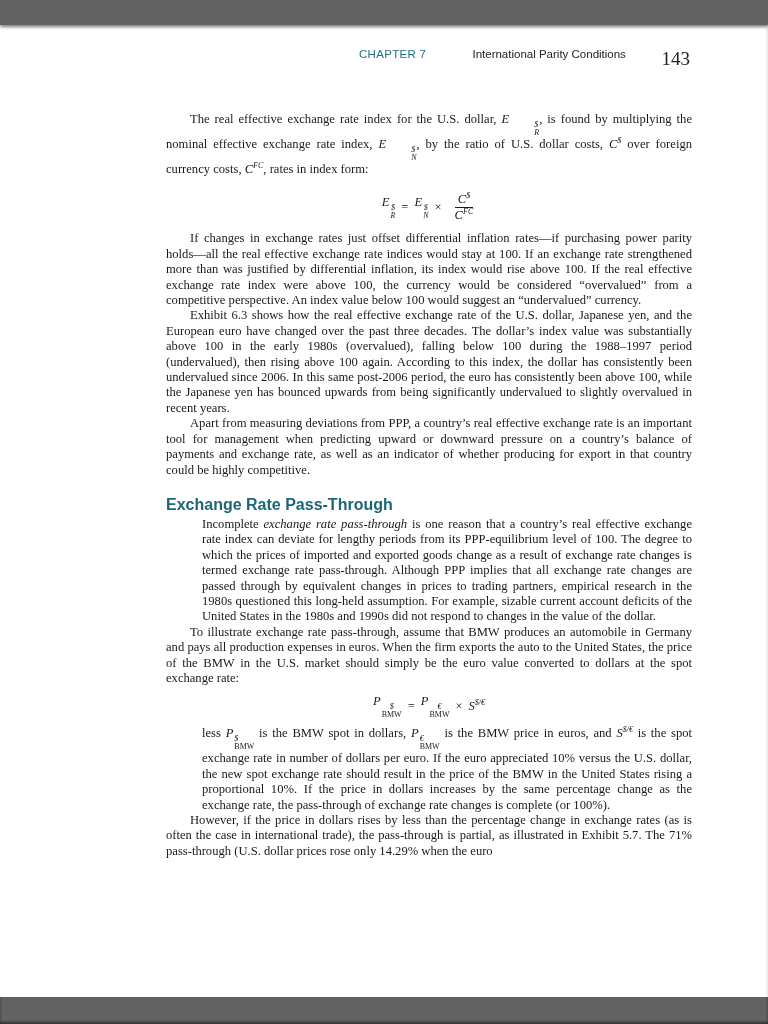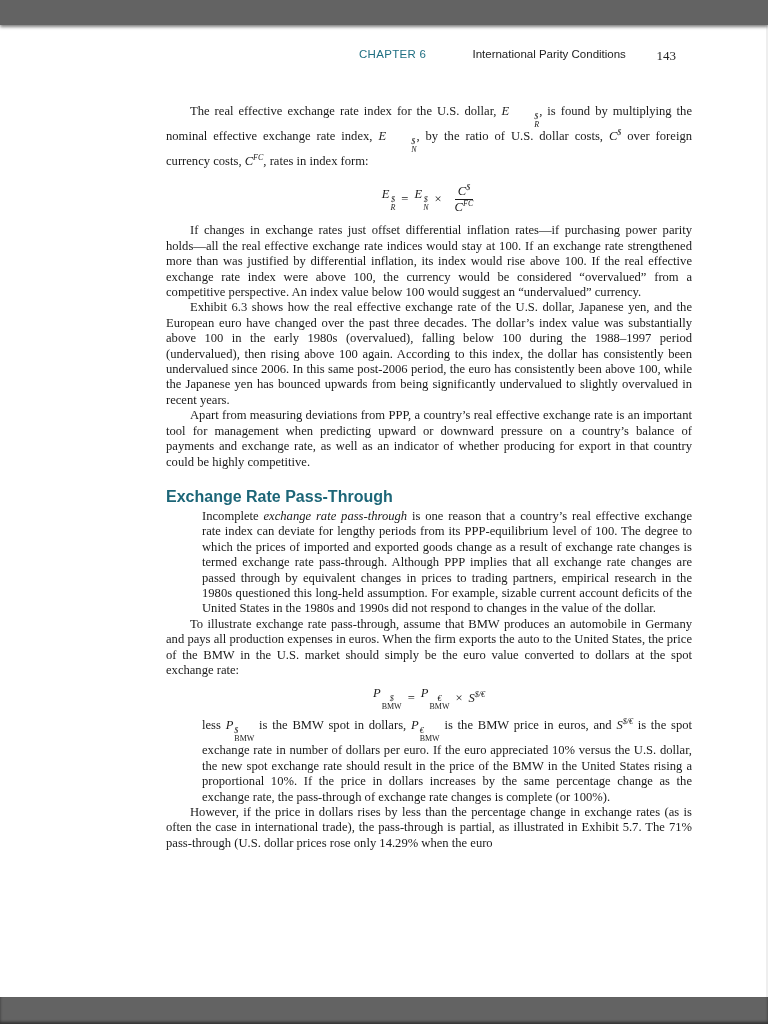--- a/index.html
+++ b/index.html
@@ -4,22 +4,22 @@
 <style>
   html, body { margin:0; padding:0; }
   body { width:768px; height:1024px; background:#636363; position:relative; overflow:hidden; }
   .topbar { position:absolute; left:0; top:0; width:768px; height:25px; background:#636363; box-shadow:0 2px 3px rgba(0,0,0,0.5); z-index:2; }
   .bottombar { position:absolute; left:0; top:997px; width:768px; height:27px; background:#636363; box-shadow:0 -2px 3px rgba(0,0,0,0.5) inset; }
   .page { position:absolute; left:0; top:25px; width:766px; height:972px; background:#ffffff; }
   .page-edge { position:absolute; left:766px; top:25px; width:2px; height:972px; background:#eeeeee; }
   .running-head { position:absolute; top:48px; left:359px; width:333px; height:16px; font-family:"Liberation Sans", sans-serif; font-size:11.5px; }
   .rh-chapter { color:#1f6f82; letter-spacing:0.3px; }
   .rh-title { color:#222; margin-left:10px;padding-left:33px; }
-  .rh-page { position:absolute; right:16px; top:0; font-family:"Liberation Serif", serif; font-size:13px; color:#222; }
-  .body { position:absolute; left:166px; top:104px; width:526px; font-family:"Liberation Serif", serif; font-size:12.6px; line-height:15.4px; color:#1a1a1a; }
+  .rh-page { position:absolute; right:2px; top:0; font-family:"Liberation Serif", serif; font-size:19px; color:#222; }
+  .body { position:absolute; left:166px; top:112px; width:526px; font-family:"Liberation Serif", serif; font-size:12.6px; line-height:15.4px; color:#1a1a1a; }
   .body p { margin:0; text-align:justify; text-indent:24px; }
   .body p.noindent { text-indent:0;margin-left:36px; }
   .eq { text-align:center; font-style:italic; margin:0; }
   .eq1 { height:48px; padding-top:6px; display:flex; justify-content:center; align-items:center; }
   .frac { display:inline-flex; flex-direction:column; align-items:center; vertical-align:middle; margin-left:4px; }
   .frac .num { border-bottom:1px solid #1a1a1a; padding:0 3px; }
   .frac .den { padding:0 3px; }
   .eq2 { height:40px; display:flex; justify-content:center; align-items:center; }
   h2.section { font-family:"Liberation Sans", sans-serif; font-weight:bold; font-size:16px; color:#1d6678; margin:18px 0 3px 0; line-height:18px; }
   .op { font-style:normal; margin:0 6px; }
@@ -29,21 +29,21 @@
 </style>
 </head>
 <body>
 
 <div class="topbar"></div>
 
 <div class="page"></div>
 <div class="page-edge"></div>
 
 <div class="running-head">
-  <span class="rh-chapter">CHAPTER 6</span>
+  <span class="rh-chapter">CHAPTER 7</span>
   <span class="rh-title">International Parity Conditions</span>
   <span class="rh-page">143</span>
 </div>
 
 <div class="body">
 
   <p><span>The real effective exchange rate index for the U.S. dollar, </span><i class="v"><span>E</span><span class="ss">
           <span>$</span>
           <span>R</span>
         </span></i><span>, is found by multiplying the nominal effective exchange rate index, </span><i class="v"><span>E</span><span class="ss">

